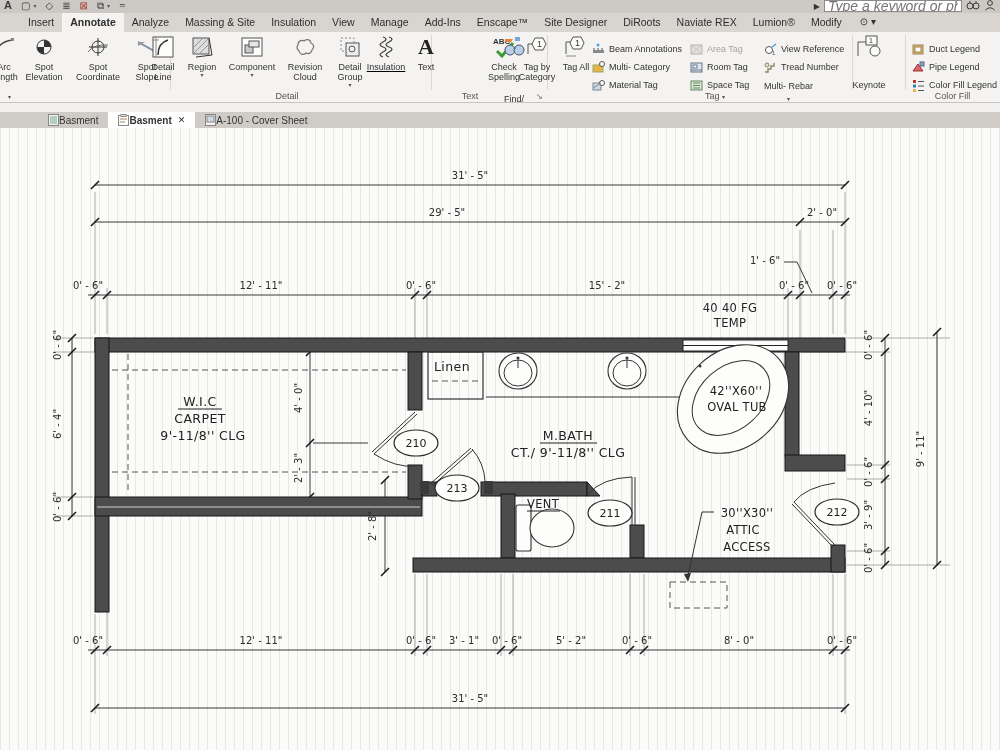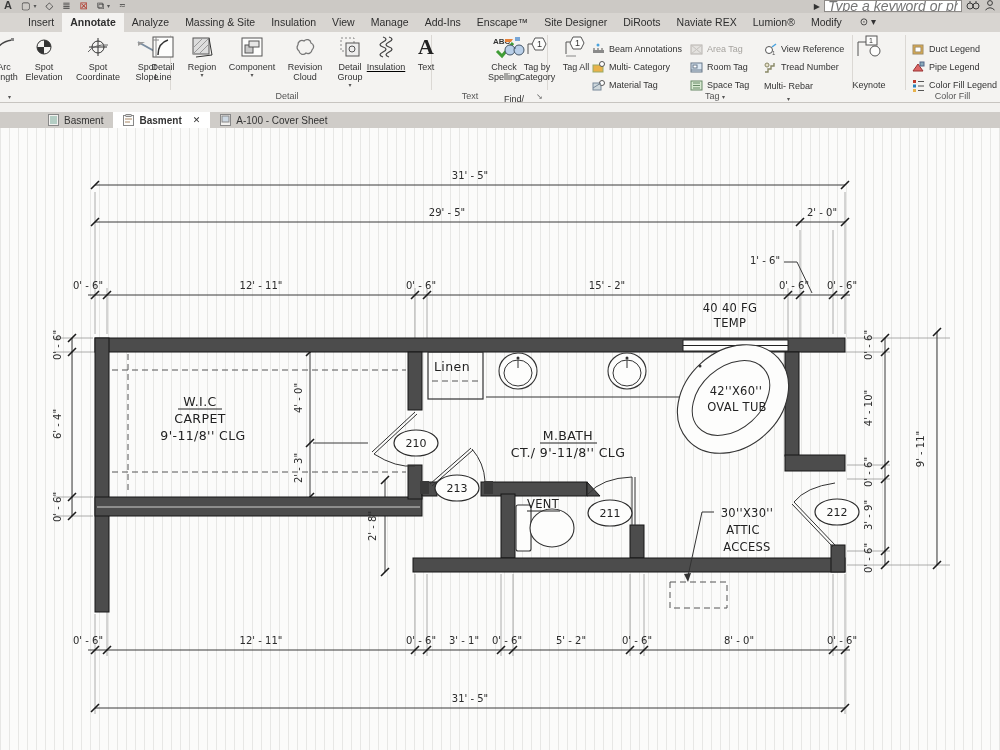--- a/index.html
+++ b/index.html
@@ -32,21 +32,21 @@
   .rbtn .dd { font-size:6px; color:#555; line-height:6px; }
   .divider { position:absolute; top:3px; bottom:12px; width:1px; background:#dbd8d4; }
   .grplabel { position:absolute; bottom:1px; font-size:9px; color:#555; text-align:center; white-space:nowrap; }
   .rsmall { position:absolute; height:16px; display:flex; align-items:center; font-size:9px; color:#333; gap:4px; white-space:nowrap; }
   .rsmall.muted { color:#a6a39f; }
   .si { width:13px; height:13px; display:inline-flex; align-items:center; justify-content:center; font-size:10px; }
 
   
   .options { position:absolute; top:103px; left:0; right:0; height:9px; background:#f2f1ef; }
   .vtabs { position:absolute; top:112px; left:0; right:0; height:16px; background:#cfccc8; display:flex; padding-left:38px; }
-  .vtab { display:flex; align-items:center; gap:5px; font-size:10px; color:#333; padding:0 10px; }
+  .vtab { display:flex; align-items:center; font-size:10px; color:#333; padding:0 10px; }
   .vtab.active { background:#ffffff; font-weight:bold; }
   .vtab .close { font-size:9px; color:#333; margin-left:6px; font-weight:normal; }
   .doc-ic { width:11px; height:12px; display:inline-block; }
 
   
   .canvas { position:absolute; top:128px; left:0; right:0; bottom:0;
     background-color:#fbfbfa;
     background-image:repeating-linear-gradient(90deg, #e7e7e5 0px, #e7e7e5 1px, transparent 1px, transparent 9px); }
   .canvas svg { position:absolute; top:0; left:0; }
 

